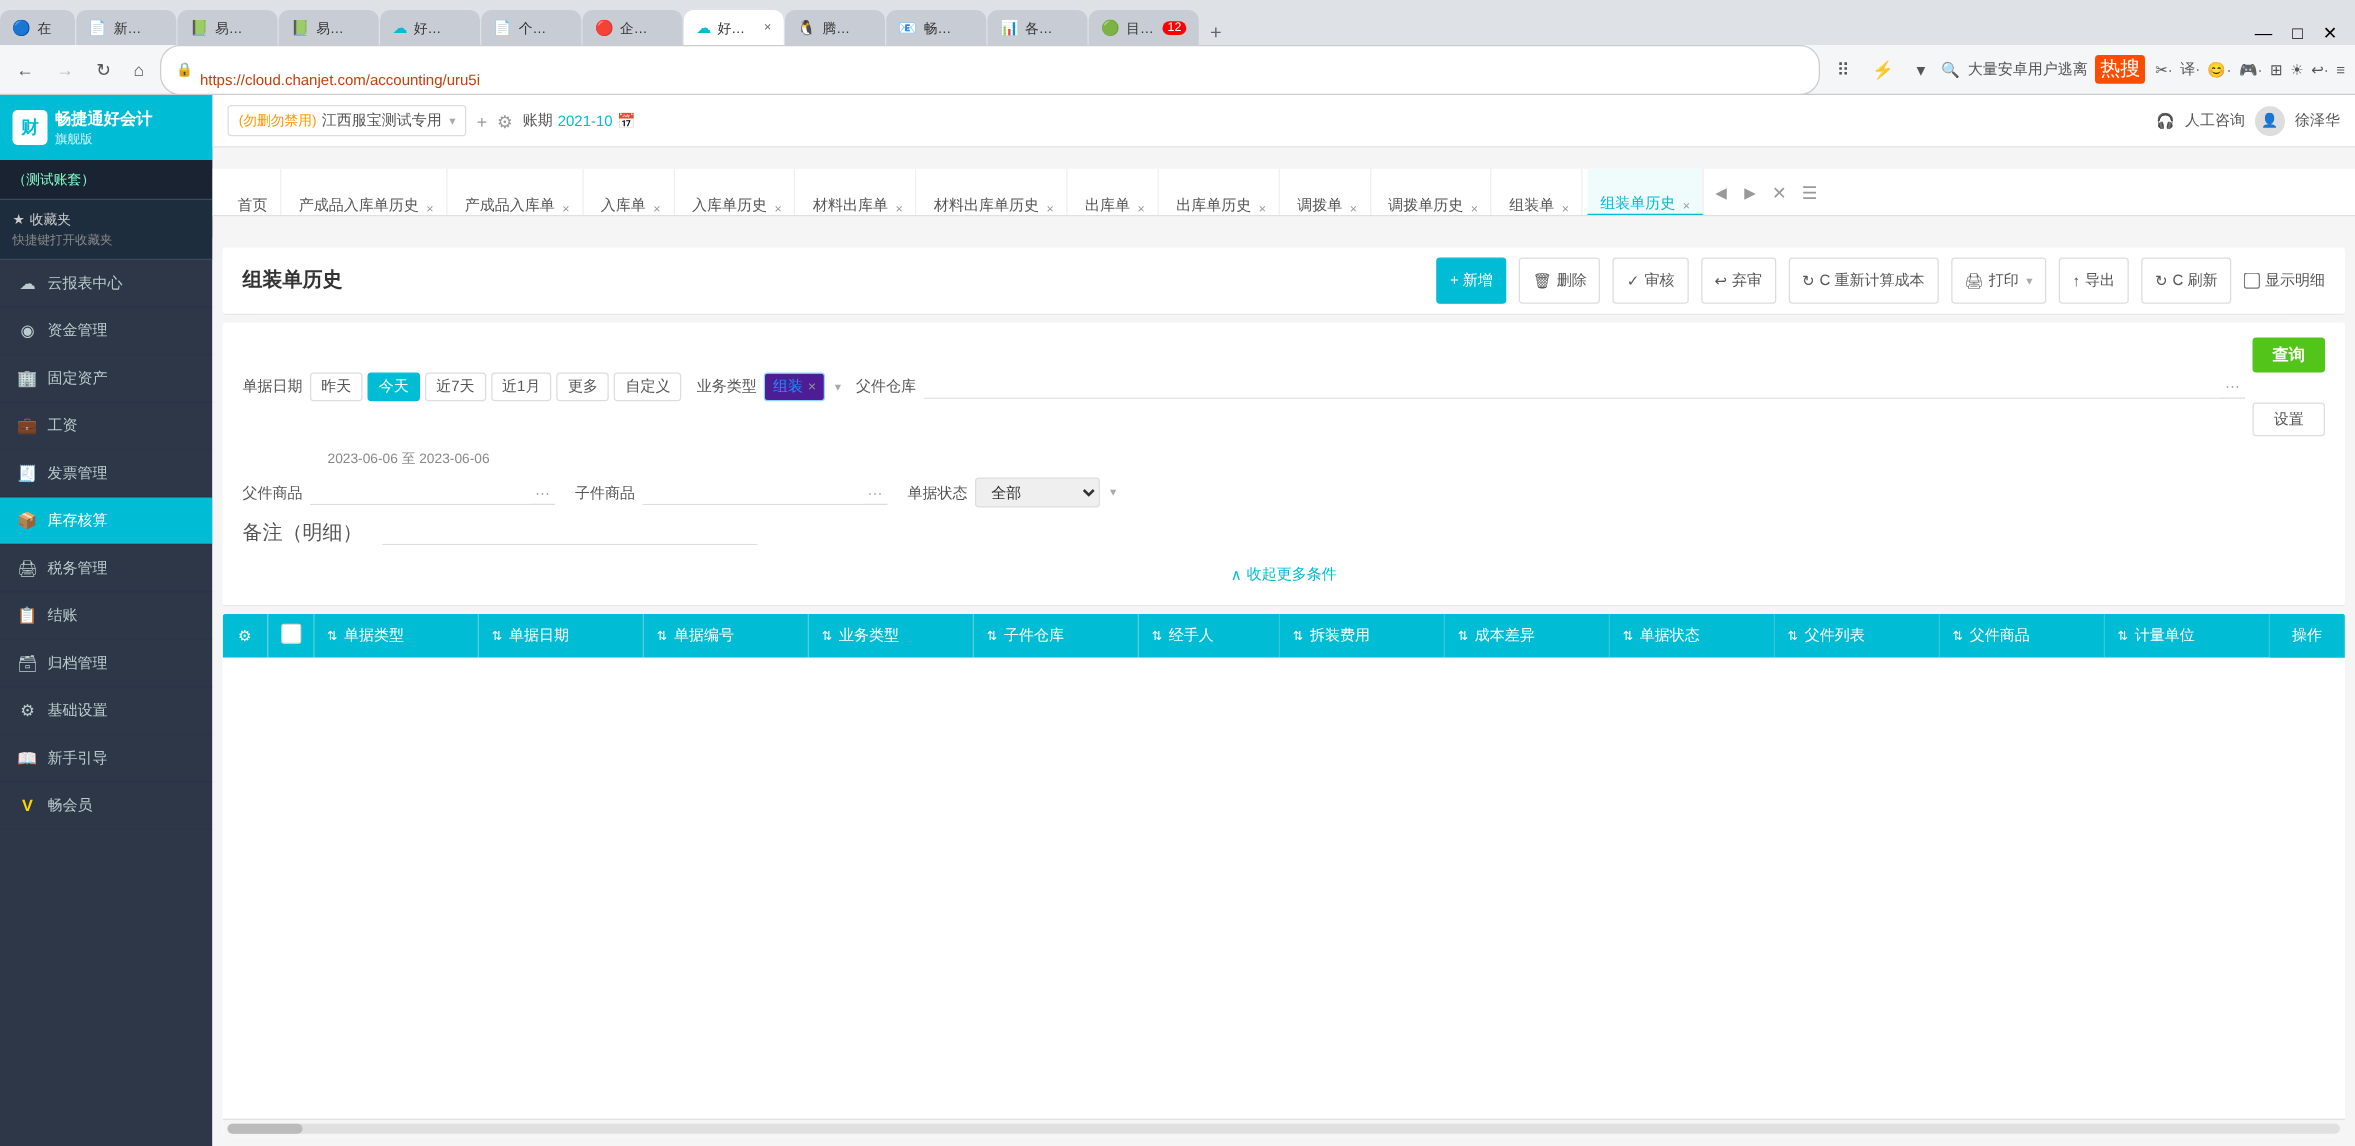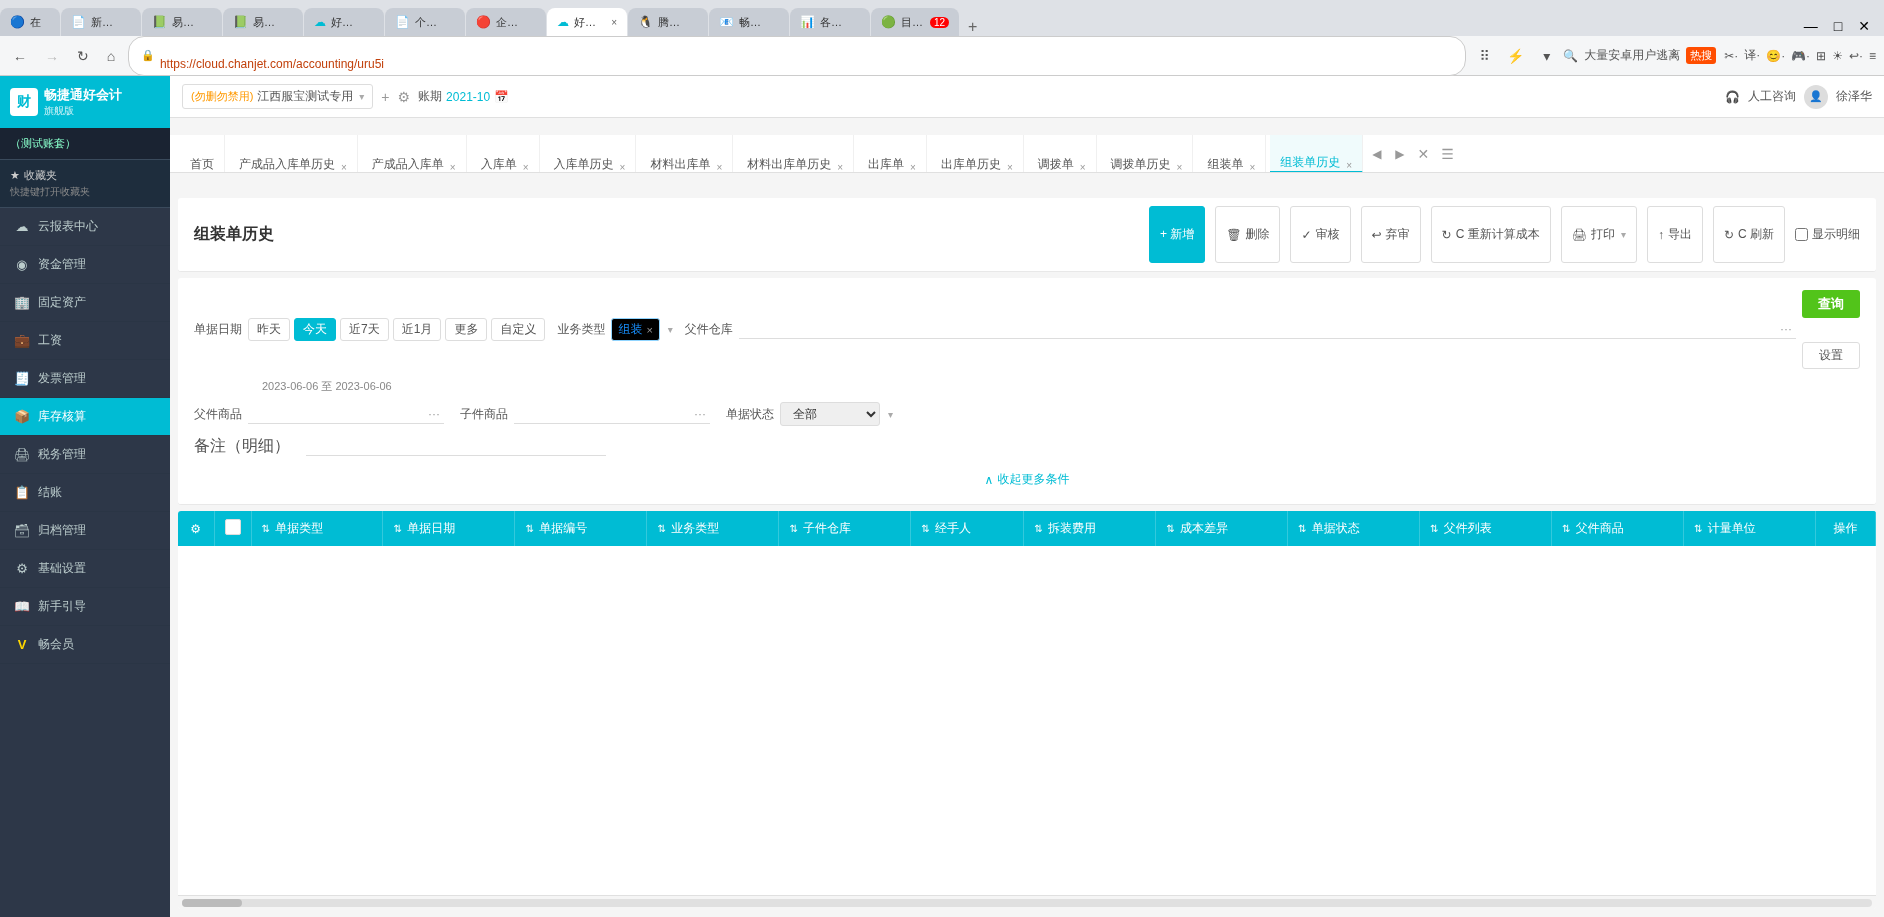--- a/index.html
+++ b/index.html
@@ -12,21 +12,21 @@
     .tab.active { background: #fff; }
     .tab .tab-close { margin-left: auto; color: #666; font-size: 10px; cursor: pointer; }
     .tab-new { padding: 0 8px; color: #666; font-size: 16px; cursor: pointer; }
 
     .address-bar { display: flex; align-items: center; background: #f5f6f7; border-bottom: 1px solid #ccc; padding: 4px 8px; gap: 8px; height: 40px; }
     .nav-btn { background: none; border: none; cursor: pointer; color: #555; font-size: 14px; padding: 2px 5px; }
     .nav-btn:disabled { color: #bbb; cursor: default; }
     .url-bar { flex: 1; background: #fff; border: 1px solid #ccc; border-radius: 16px; padding: 4px 12px; font-size: 12px; color: #333; display: flex; align-items: center; gap: 5px; }
     .url-text { color: #c2410c; font-size: 12px; margin-top: 16px; }
     .search-area { display: flex; align-items: center; gap: 6px; color: #555; font-size: 12px; }
-    .hot-tag { background: #ff4d00; color: #fff; border-radius: 3px; padding: 1px 4px; font-size: 11px; }
+    .hot-tag { background: #ff4d00; color: #fff; border-radius: 3px; padding: 1px 4px; font-size: 16px; }
     .browser-tools { display: flex; align-items: center; gap: 6px; color: #555; font-size: 12px; }
 
     
     .app-container { display: flex; height: calc(917px - 76px); }
 
     
     .sidebar { width: 170px; background: #2d3748; color: #fff; display: flex; flex-direction: column; flex-shrink: 0; }
     .sidebar-logo { background: #00bcd4; padding: 10px; display: flex; align-items: center; gap: 6px; }
     .logo-text { font-size: 13px; font-weight: bold; color: #fff; }
     .logo-sub { font-size: 10px; color: rgba(255,255,255,0.8); }
@@ -44,21 +44,21 @@
     .top-nav { background: #fff; border-bottom: 1px solid #e0e0e0; display: flex; align-items: center; padding: 0 10px; height: 38px; gap: 4px; overflow: hidden; }
     .nav-tab { padding: 0 10px; height: 38px; display: flex; align-items: flex-end; font-size: 12px; color: #555; cursor: pointer; white-space: nowrap; gap: 4px; border-right: 1px solid #f0f0f0; }
     .nav-tab.active { color: #00bcd4; border-bottom: 2px solid #00bcd4; background: #f0fbfc; }
     .nav-tab .close-x { color: #999; font-size: 10px; margin-left: 2px; }
     .nav-arrow { padding: 0 5px; color: #999; cursor: pointer; }
 
     
     .page-header { background: #fff; padding: 8px 16px; display: flex; align-items: center; justify-content: space-between; border-bottom: 1px solid #e8e8e8; }
     .page-title { font-size: 16px; font-weight: bold; color: #333; }
     .header-actions { display: flex; align-items: center; gap: 10px; }
-    .action-btn { display: flex; align-items: center; gap: 4px; padding: 19px 10px; border: 1px solid #ddd; border-radius: 3px; background: #fff; cursor: pointer; font-size: 12px; color: #555; }
+    .action-btn { display: flex; align-items: center; gap: 4px; padding: 9px 10px; border: 1px solid #ddd; border-radius: 3px; background: #fff; cursor: pointer; font-size: 12px; color: #555; }
 
     
     .filter-area { background: #fff; padding: 12px 16px; border-bottom: 1px solid #e8e8e8; }
     .filter-row { display: flex; align-items: center; gap: 16px; margin-bottom: 10px; }
     .date-buttons { display: flex; align-items: center; gap: 4px; }
     .date-btn { padding: 2px 8px; border: 1px solid #ddd; border-radius: 3px; background: #fff; font-size: 12px; color: #555; cursor: pointer; }
     .date-btn.today { background: #00bcd4; color: #fff; border-color: #00bcd4; }
     .collapse-btn { display: flex; align-items: center; gap: 4px; color: #00bcd4; font-size: 12px; cursor: pointer; justify-content: center; padding: 4px; }
 
     
@@ -402,21 +402,21 @@
               <button class="date-btn today">今天</button>
               <button class="date-btn">近7天</button>
               <button class="date-btn">近1月</button>
               <button class="date-btn">更多</button>
               <button class="date-btn">自定义</button>
             </div>
           </div>
 
           <div style="display:flex;align-items:center;gap:6px">
             <span style="color:#555;font-size:12px;white-space:nowrap">业务类型</span>
-            <div style="display:flex;align-items:center;border:1px solid #91d5ff;background:#000000;border-radius:3px;padding:2px 6px;gap:4px">
+            <div style="display:flex;align-items:center;border:1px solid #91d5ff;background:#4c1d95;border-radius:3px;padding:2px 6px;gap:4px">
               <span style="font-size:12px;color:#1890ff">组装</span>
               <span style="cursor:pointer;color:#999;font-size:11px">×</span>
             </div>
             <span class="dropdown-arrow" style="cursor:pointer">▾</span>
           </div>
 
           <div style="display:flex;align-items:center;gap:6px;flex:1">
             <span style="color:#555;font-size:12px;white-space:nowrap">父件仓库</span>
             <div style="flex:1;display:flex;align-items:center;border-bottom:1px solid #ddd;min-width:150px">
               <input type="text" style="border: none; outline: none; font-size: 12px; flex: 1 1 0%; padding: 2px 4px;">

